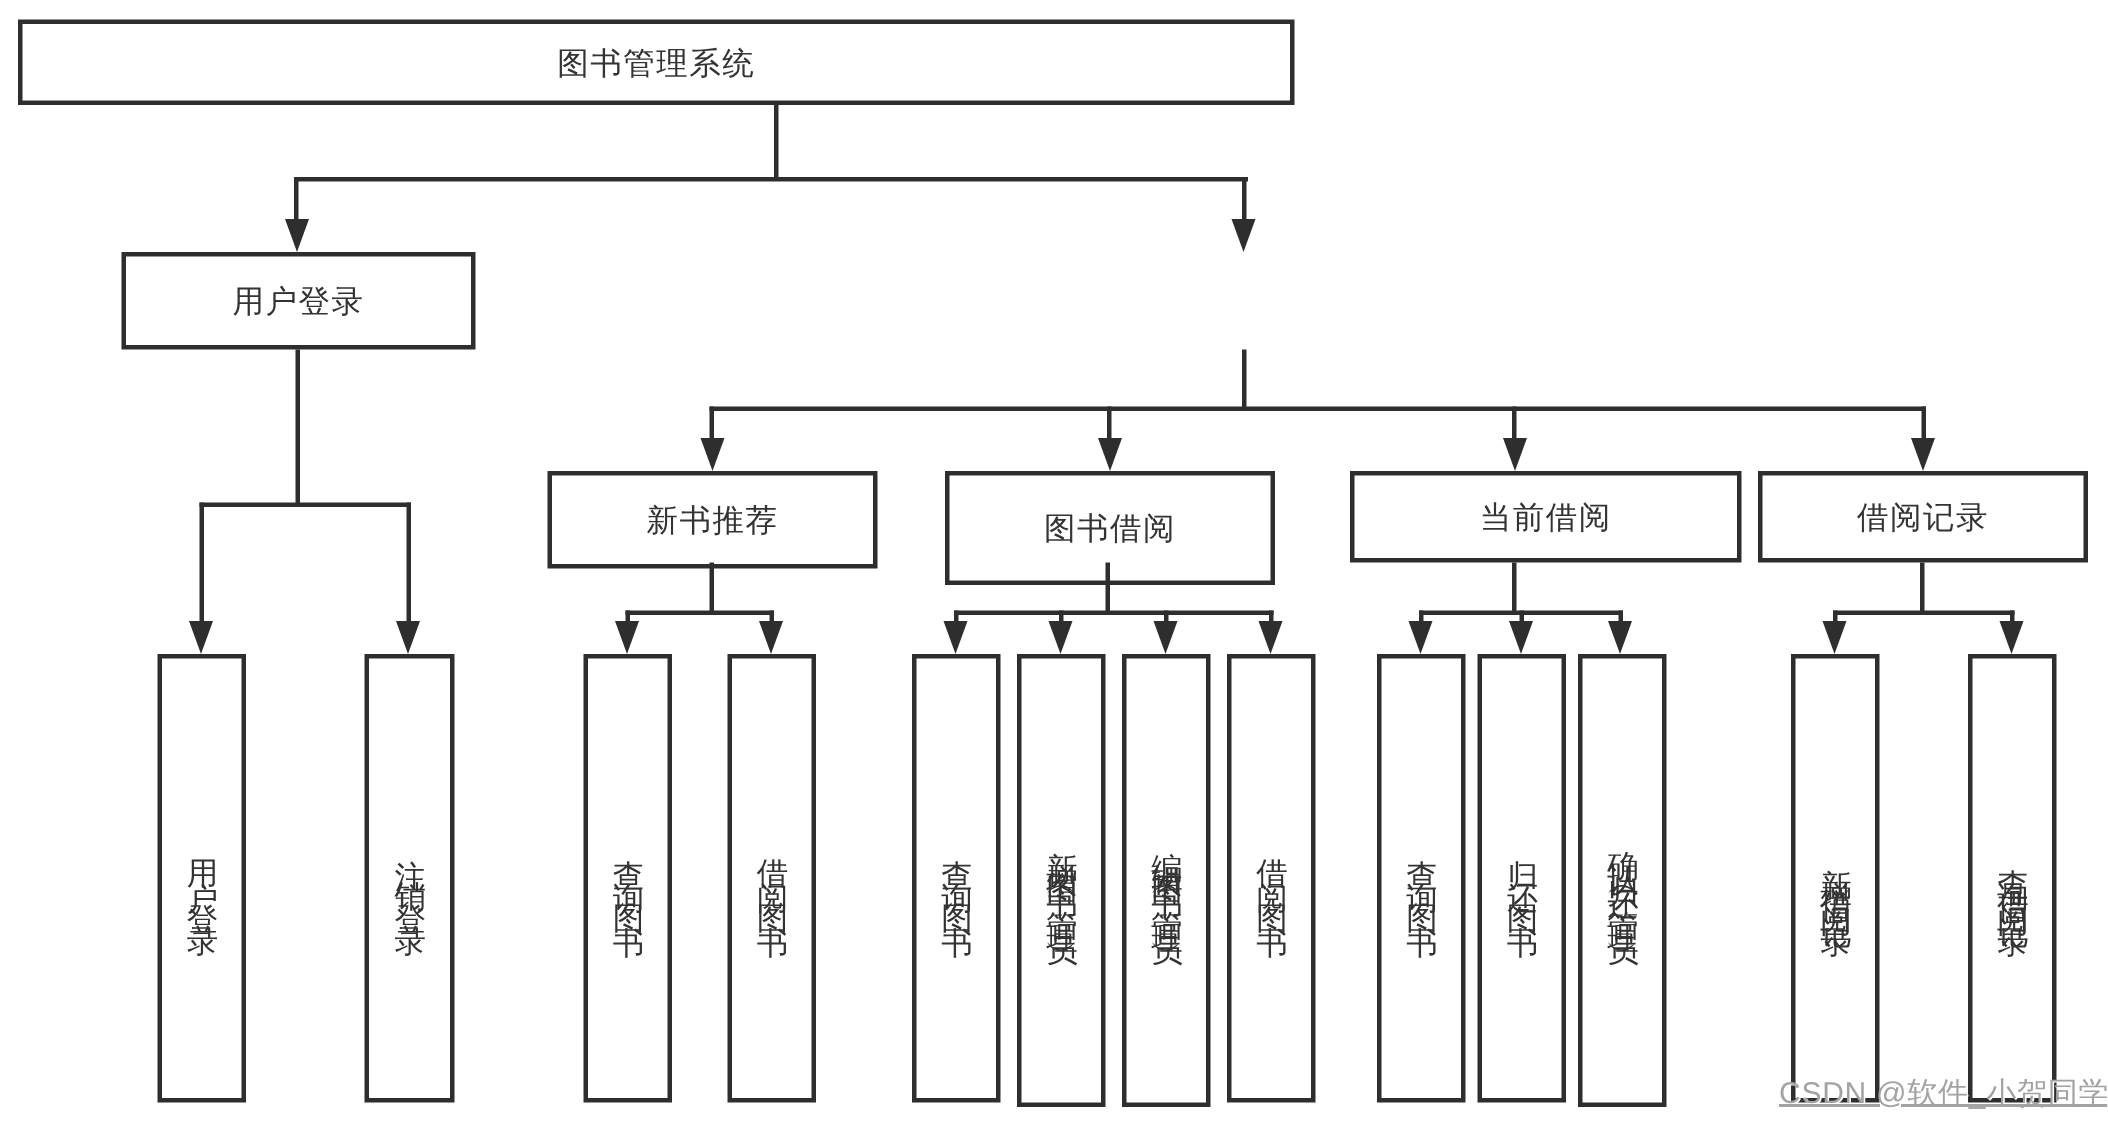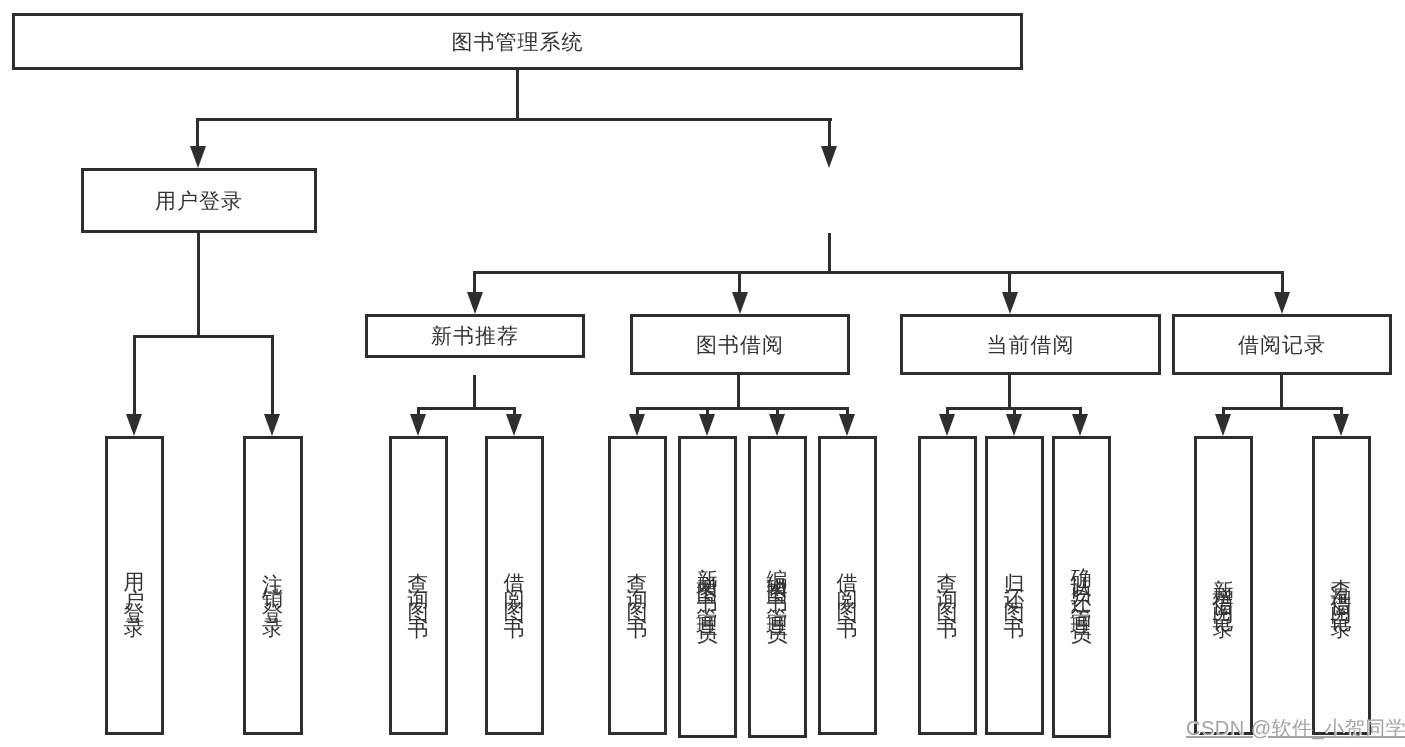--- a/index.html
+++ b/index.html
@@ -51,34 +51,34 @@
     white-space:nowrap;
     text-shadow:1px 1px 0 #ffffff;
     text-decoration:underline;
   }
 </style>
 </head>
 <body>
 
 <div class="canvas">
 
-  <div class="box hbox" style="left:12px;top:13px;width:1011px;height:57px">
+  <div class="box hbox" style="left:12px;top:13px;width:851px;height:57px">
     <span class="lbl">图书管理系统</span>
   </div>
 
   <div class="box hbox" style="left:81px;top:168px;width:236px;height:65px">
     <span class="lbl">用户登录</span>
   </div>
 
 
-  <div class="box hbox" style="left:365px;top:314px;width:220px;height:44px">
+  <div class="box hbox" style="left:365px;top:314px;width:220px;height:65px">
     <span class="lbl">新书推荐</span>
   </div>
 
-  <div class="box hbox" style="left:630px;top:314px;width:220px;height:61px">
+  <div class="box hbox" style="left:630px;top:314px;width:220px;height:76px">
     <span class="lbl">图书借阅</span>
   </div>
 
   <div class="box hbox" style="left:900px;top:314px;width:261px;height:61px">
     <span class="lbl">当前借阅</span>
   </div>
 
   <div class="box hbox" style="left:1172px;top:314px;width:220px;height:61px">
     <span class="lbl">借阅记录</span>
   </div>

